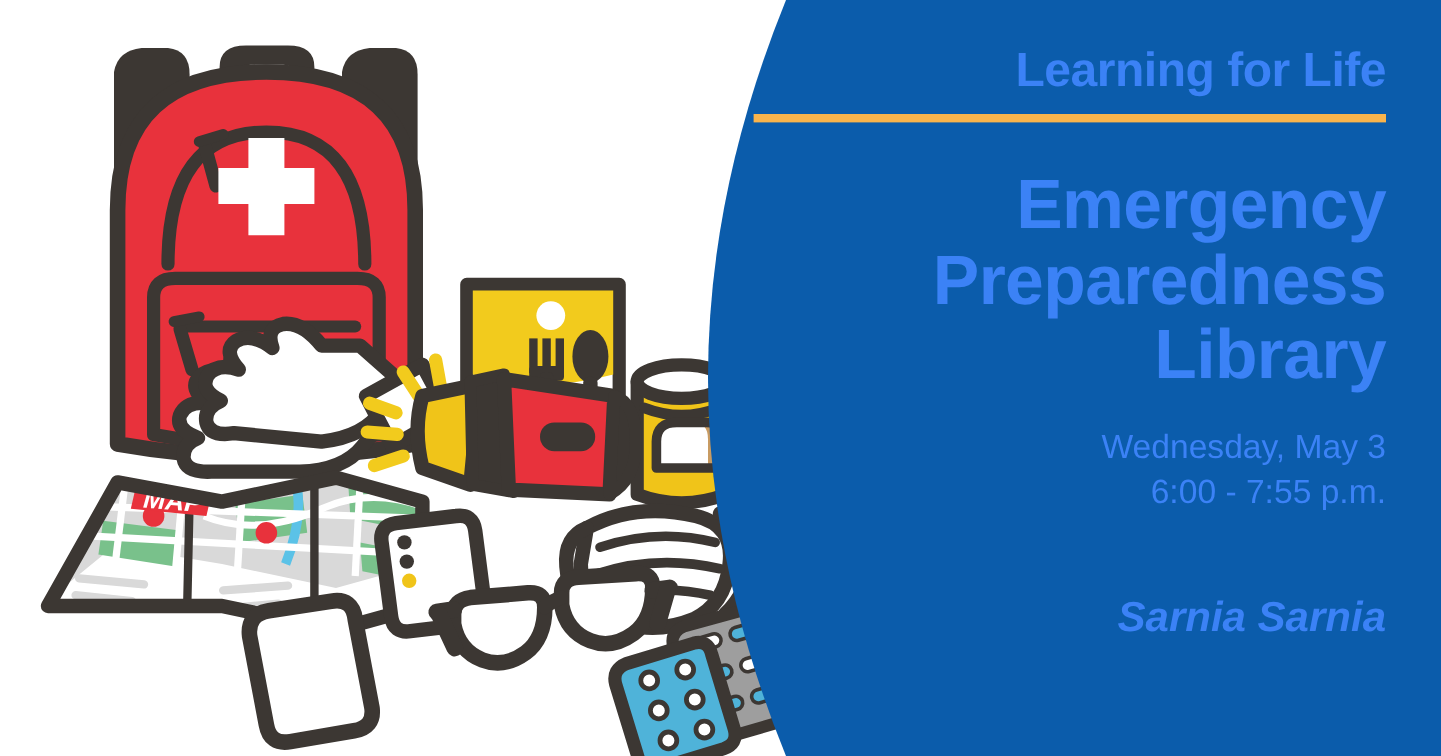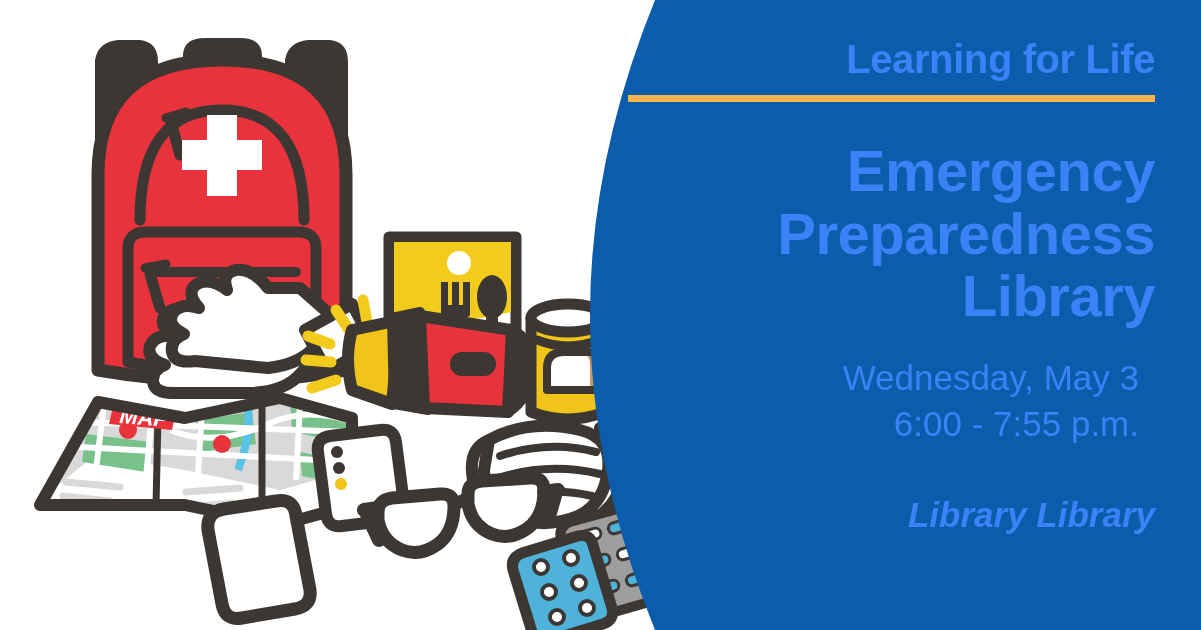--- a/index.html
+++ b/index.html
@@ -70,24 +70,24 @@
     top: 140px;
     width: 100%;
     font-size: 58px;
     font-weight: bold;
     line-height: 1.08;
     letter-spacing: -0.5px;
   }
   #event-title .line { display: block; white-space: nowrap; }
   #event-when {
     position: absolute;
-    right: 16px;
+    right: 0;
     top: 355px;
     width: 100%;
-    font-size: 35px;
+    font-size: 28px;
     font-weight: normal;
     line-height: 1.32;
   }
   #event-when .line { display: block; white-space: nowrap; }
   #event-location {
     position: absolute;
     right: 0;
     top: 495px;
     width: 100%;
     font-size: 35px;
@@ -331,16 +331,16 @@
       <span class="line">Emergency</span>
       <span class="line">Preparedness</span>
       <span class="line">Library</span>
     </div>
 
     <div id="event-when">
       <span class="line">Wednesday, May 3</span>
       <span class="line">6:00 - 7:55 p.m.</span>
     </div>
 
-    <div id="event-location">Library Library</div>
+    <div id="event-location">Sarnia Sarnia</div>
   </div>
 
 </div>
 
 </body></html>

